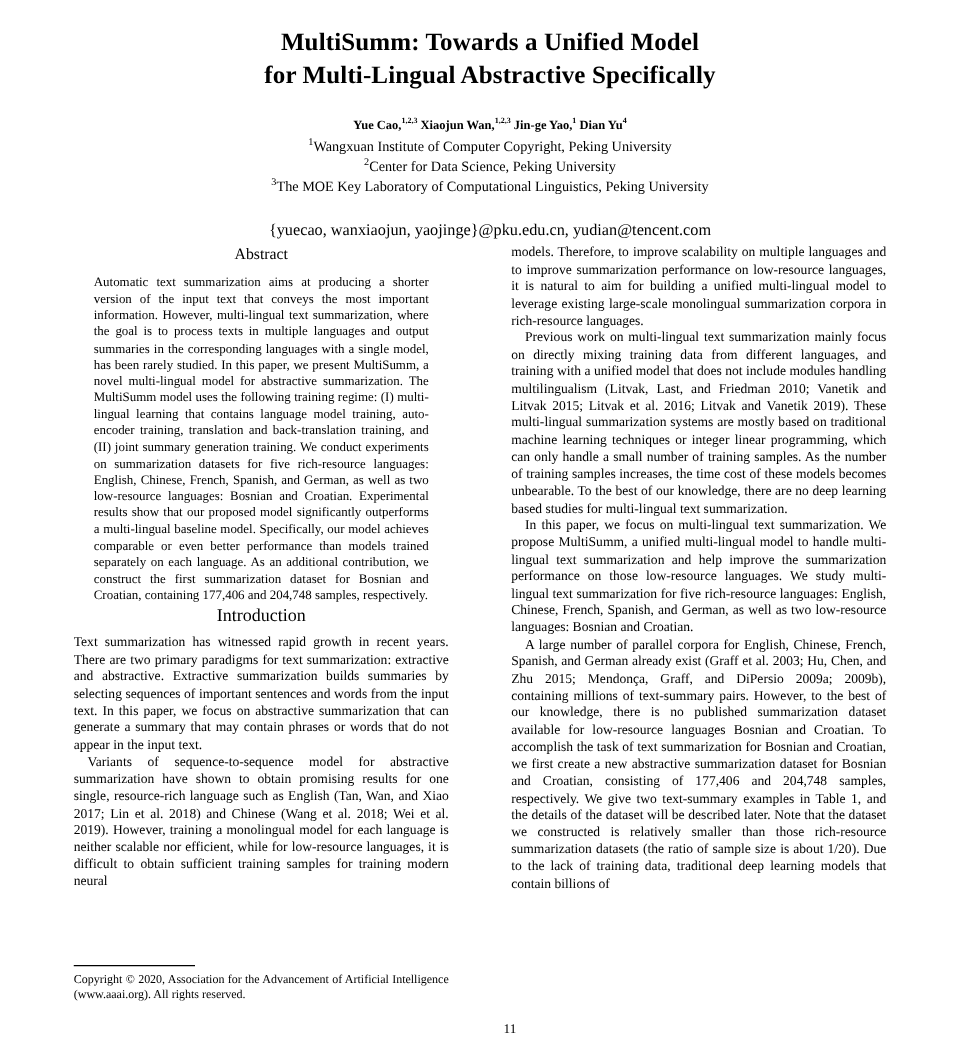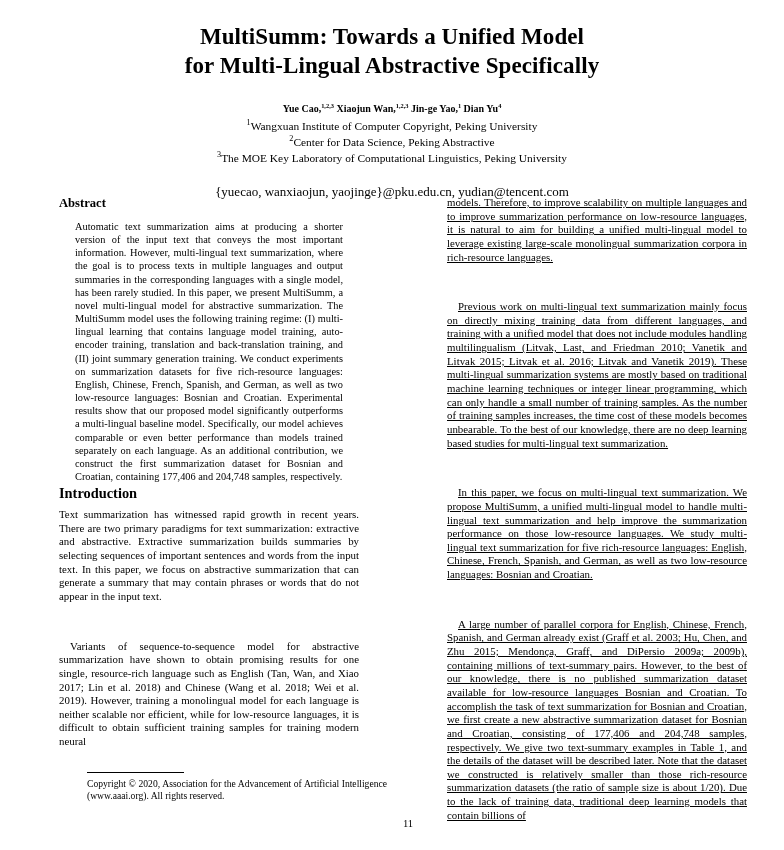--- a/index.html
+++ b/index.html
@@ -24,21 +24,21 @@
     box-sizing: border-box;
     padding: 0;
   }
 
   
   .title-block {
     padding-top: 22px;
     text-align: center;
   }
   .paper-title {
-    font-size: 23px;
+    font-size: 20px;
     font-weight: bold;
     line-height: 1.28;
     letter-spacing: 0.1px;
     margin: 0 auto;
     width: 620px;
   }
   .paper-title .tline { display: block; }
 
   .authors {
     margin-top: 21px;
@@ -77,24 +77,25 @@
     left: 0;
     width: 784px;
     height: 640px;
   }
   .col {
     position: absolute;
     top: 0;
     width: 300px;
   }
   .col-left  { left: 59px; }
-  .col-right { left: 447px; text-decoration: underline; }
+  .col-right { left: 409px; }
 
   .section-head {
-    font-weight: bold;
+    text-align: center;
+    font-weight: normal;
     font-size: 12.6px;
     margin: 0 0 9px 0;
   }
   .section-head.intro {
     font-size: 14.4px;
     margin-top: 2px;
     margin-bottom: 6px;
   }
 
   .abstract-body {
@@ -110,29 +111,28 @@
   p.body {
     font-size: 10.85px;
     line-height: 1.258;
     text-align: justify;
     text-justify: inter-word;
     margin: 0;
     hyphens: none;
   }
   p.body + p.body { text-indent: 11px; }
   p.body.noindent { text-indent: 0; }
-  p.body.indent { text-indent: 11px; margin-top: 36px; }
+  p.body.indent { text-indent: 11px; }
 
   
   .footnote {
     position: absolute;
     left: 59px;
     top: 772px;
     width: 300px;
-    margin-left: 28px;
   }
   .footnote-rule {
     width: 97px;
     height: 0;
     border-top: 1.1px solid #000;
     margin-bottom: 5px;
   }
   .footnote-text {
     font-size: 9.6px;
     line-height: 1.27;
@@ -163,21 +163,21 @@
 
     <div class="authors">
       <span>Yue Cao,</span><sup>1,2,3</sup>
       <span>Xiaojun Wan,</span><sup>1,2,3</sup>
       <span>Jin-ge Yao,</span><sup>1</sup>
       <span>Dian Yu</span><sup>4</sup>
     </div>
 
     <div class="affiliations">
       <span class="affil-line"><sup>1</sup><span>Wangxuan Institute of Computer Copyright, Peking University</span></span>
-      <span class="affil-line"><sup>2</sup><span>Center for Data Science, Peking Abstractive</span></span>
+      <span class="affil-line"><sup>2</sup><span>Center for Data Science, Peking University</span></span>
       <span class="affil-line"><sup>3</sup><span>The MOE Key Laboratory of Computational Linguistics, Peking University</span></span>
     </div>
 
     <div class="emails">{yuecao, wanxiaojun, yaojinge}@pku.edu.cn, yudian@tencent.com</div>
   </div>
 
   <div class="columns">
 
     <div class="col col-left">
       <div class="section-head">Abstract</div>

